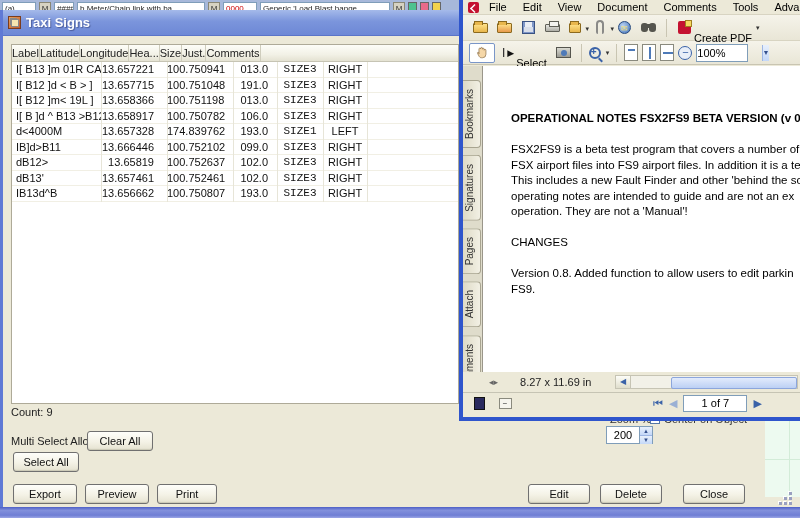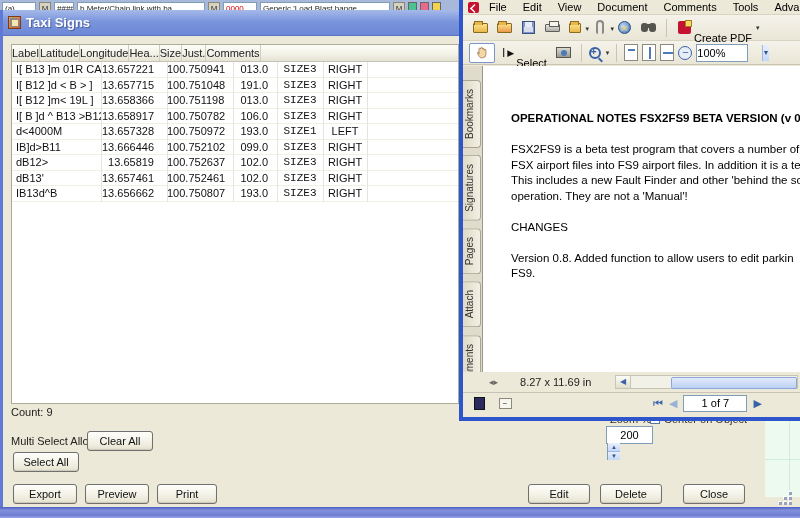--- a/index.html
+++ b/index.html
@@ -35,21 +35,21 @@
   .c5 { width:44px; text-align:center; }
   .c6 { flex:1; padding-left:9px; text-align:left; }
   .vline { position:absolute; top:0; bottom:0; width:1px; background:#E7E5D8; }
 
   .static-label { position:absolute; font-size:11px; color:#222; }
 
   
   .xp-btn { position:absolute; height:20px; background:linear-gradient(180deg,#FEFEFA 0%,#F4F2E6 55%,#E5E2D0 100%); border:1px solid #707070; border-radius:3px; font-size:11px; font-family:"Liberation Sans",sans-serif; color:#111; text-align:center; line-height:18px; box-shadow:inset 0 -1px 1px rgba(120,120,100,.25); cursor:default; }
 
   
-  .spinner { position:absolute; left:606px; top:426px; width:47px; height:18px; background:#fff; border:1px solid #7F9DB9; display:flex;flex-direction:column; }
+  .spinner { position:absolute; left:606px; top:426px; width:47px; height:18px; background:#fff; border:1px solid #7F9DB9; display:flex; }
   .spinner .val { flex:1; text-align:center; font-size:11px; line-height:16px; }
   .spinner .spin { width:13px; border-left:1px solid #7F9DB9; display:flex; flex-direction:column; }
   .spinner .spin span { flex:1; background:linear-gradient(180deg,#E8F0FC,#C4D8F8); font-size:6px; line-height:8px; text-align:center; color:#35518E; border-bottom:1px solid #9EB6E4; }
   .spinner .spin span:last-child { border-bottom:none; }
   .cut-label { position:absolute; top:413px; font-size:11px; color:#333; white-space:nowrap; }
   .checkbox { display:inline-block; width:10px; height:10px; border:1px solid #5577A5; background:#fff; vertical-align:-1px; margin-right:4px; }
 
   
   .green-area { position:absolute; left:765px; top:421px; width:35px; height:76px; z-index:0;
     background: linear-gradient(#EDFAF0,#EDFAF0); }
@@ -213,21 +213,21 @@
             <div class="cell c2">100.750782</div>
             <div class="cell c3">106.0</div>
             <div class="cell c4">SIZE3</div>
             <div class="cell c5">RIGHT</div>
             <div class="cell c6"></div>
           </div>
 
           <div class="grid-row">
             <div class="cell c0">d&lt;4000M</div>
             <div class="cell c1">13.657328</div>
-            <div class="cell c2">100.750972</div>
+            <div class="cell c2">174.839762</div>
             <div class="cell c3">193.0</div>
             <div class="cell c4">SIZE1</div>
             <div class="cell c5">LEFT</div>
             <div class="cell c6"></div>
           </div>
 
           <div class="grid-row">
             <div class="cell c0">IB]d&gt;B11</div>
             <div class="cell c1">13.666446</div>
             <div class="cell c2">100.752102</div>
@@ -396,20 +396,21 @@
           <div class="vtab">Attach</div>
           <div class="vtab">Comments</div>
         </div>
       <div class="pdf-page">
         <div class="doc-title">OPERATIONAL NOTES FSX2FS9 BETA VERSION (v 0.8)</div>
         <div class="doc-lines">
 
         <div class="doc-line">FSX2FS9 is a beta test program that covers a number of f</div>
             <div class="doc-line">FSX airport files into FS9 airport files.  In addition it is a te</div>
             <div class="doc-line">This includes a new Fault Finder and other 'behind the sc</div>
+            <div class="doc-line">operating notes are intended to guide and are not an ex</div>
             <div class="doc-line">operation.  They are not a 'Manual'!</div>
             <div class="doc-line"></div>
             <div class="doc-line">CHANGES</div>
             <div class="doc-line"></div>
             <div class="doc-line">Version 0.8.  Added function to allow users to edit parkin</div>
             <div class="doc-line">FS9.</div>
           </div>
       </div>
     </div>
 

